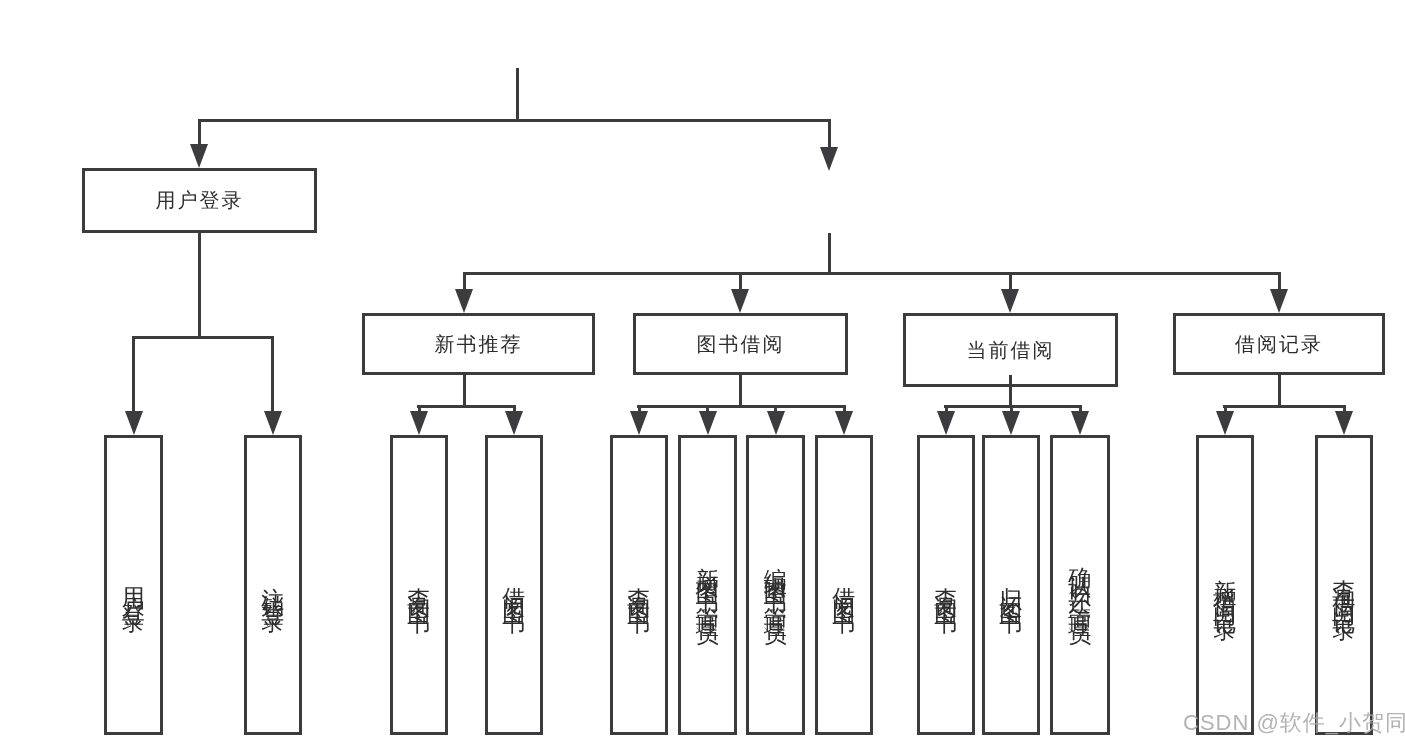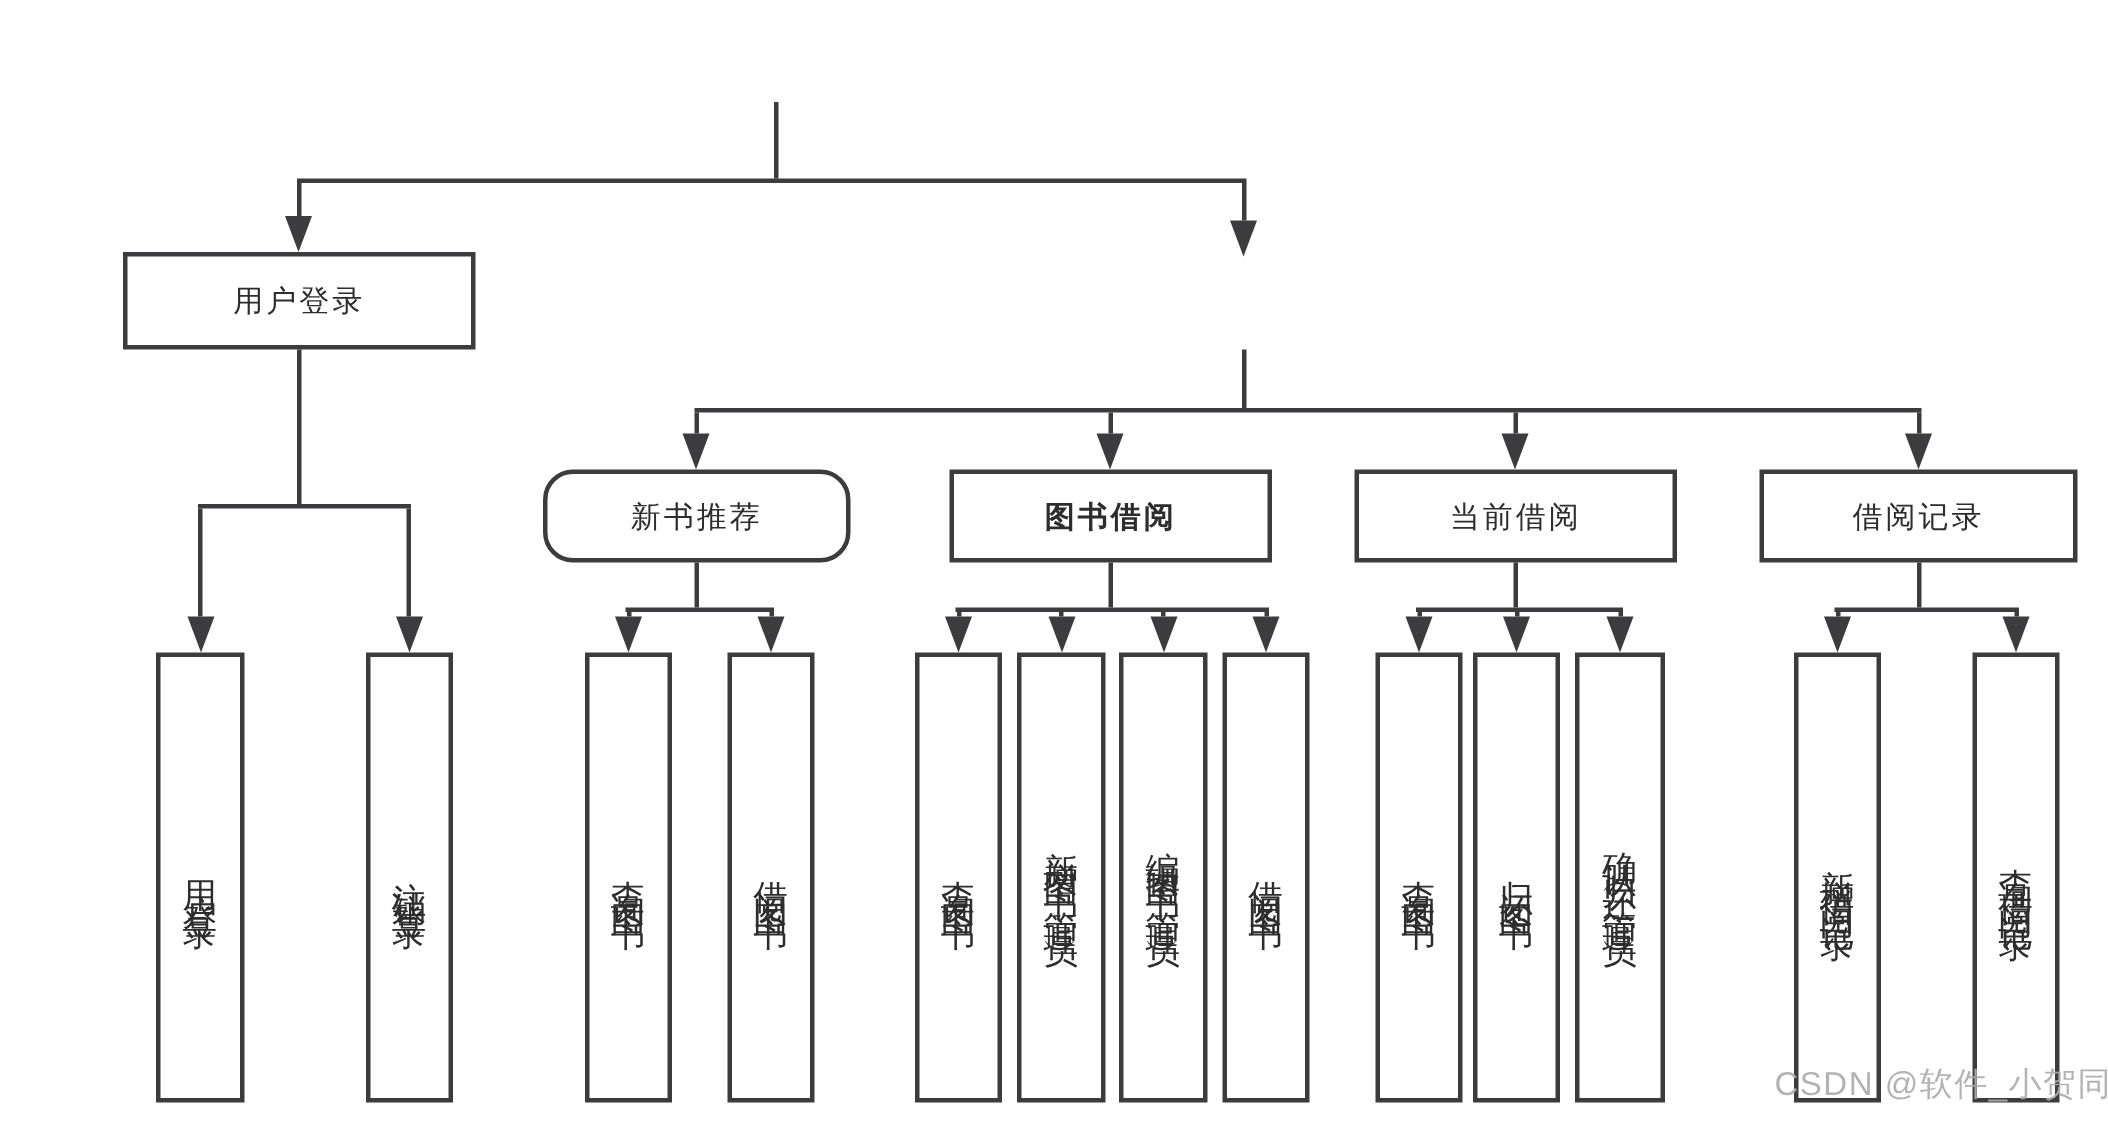--- a/index.html
+++ b/index.html
@@ -56,27 +56,27 @@
   <div class="line" style="left:463px;top:272px;width:818px;height:3px;"></div>
   <div class="line" style="left:463px;top:275px;width:3px;height:14px;"></div>
   <div class="arrow" style="left:455px;top:289px;"></div>
   <div class="line" style="left:739px;top:275px;width:3px;height:14px;"></div>
   <div class="arrow" style="left:731px;top:289px;"></div>
   <div class="line" style="left:1009px;top:275px;width:3px;height:14px;"></div>
   <div class="arrow" style="left:1001px;top:289px;"></div>
   <div class="line" style="left:1278px;top:275px;width:3px;height:14px;"></div>
   <div class="arrow" style="left:1270px;top:289px;"></div>
 
-  <div class="box" style="left:362px;top:313px;width:205px;height:62px;border-radius:20px;">
+  <div class="box" style="left:362px;top:313px;width:233px;height:62px;">
     <span class="hlabel">新书推荐</span>
   </div>
-  <div class="box" style="left:633px;top:313px;width:215px;height:62px;font-weight:bold;">
+  <div class="box" style="left:633px;top:313px;width:215px;height:62px;">
     <span class="hlabel">图书借阅</span>
   </div>
-  <div class="box" style="left:903px;top:313px;width:215px;height:62px;">
+  <div class="box" style="left:903px;top:313px;width:215px;height:74px;">
     <span class="hlabel">当前借阅</span>
   </div>
   <div class="box" style="left:1173px;top:313px;width:212px;height:62px;">
     <span class="hlabel">借阅记录</span>
   </div>
 
   <div class="line" style="left:463px;top:375px;width:3px;height:30px;"></div>
   <div class="line" style="left:417px;top:405px;width:99px;height:3px;"></div>
   <div class="line" style="left:418px;top:408px;width:3px;height:3px;"></div>
   <div class="arrow" style="left:410px;top:411px;"></div>

